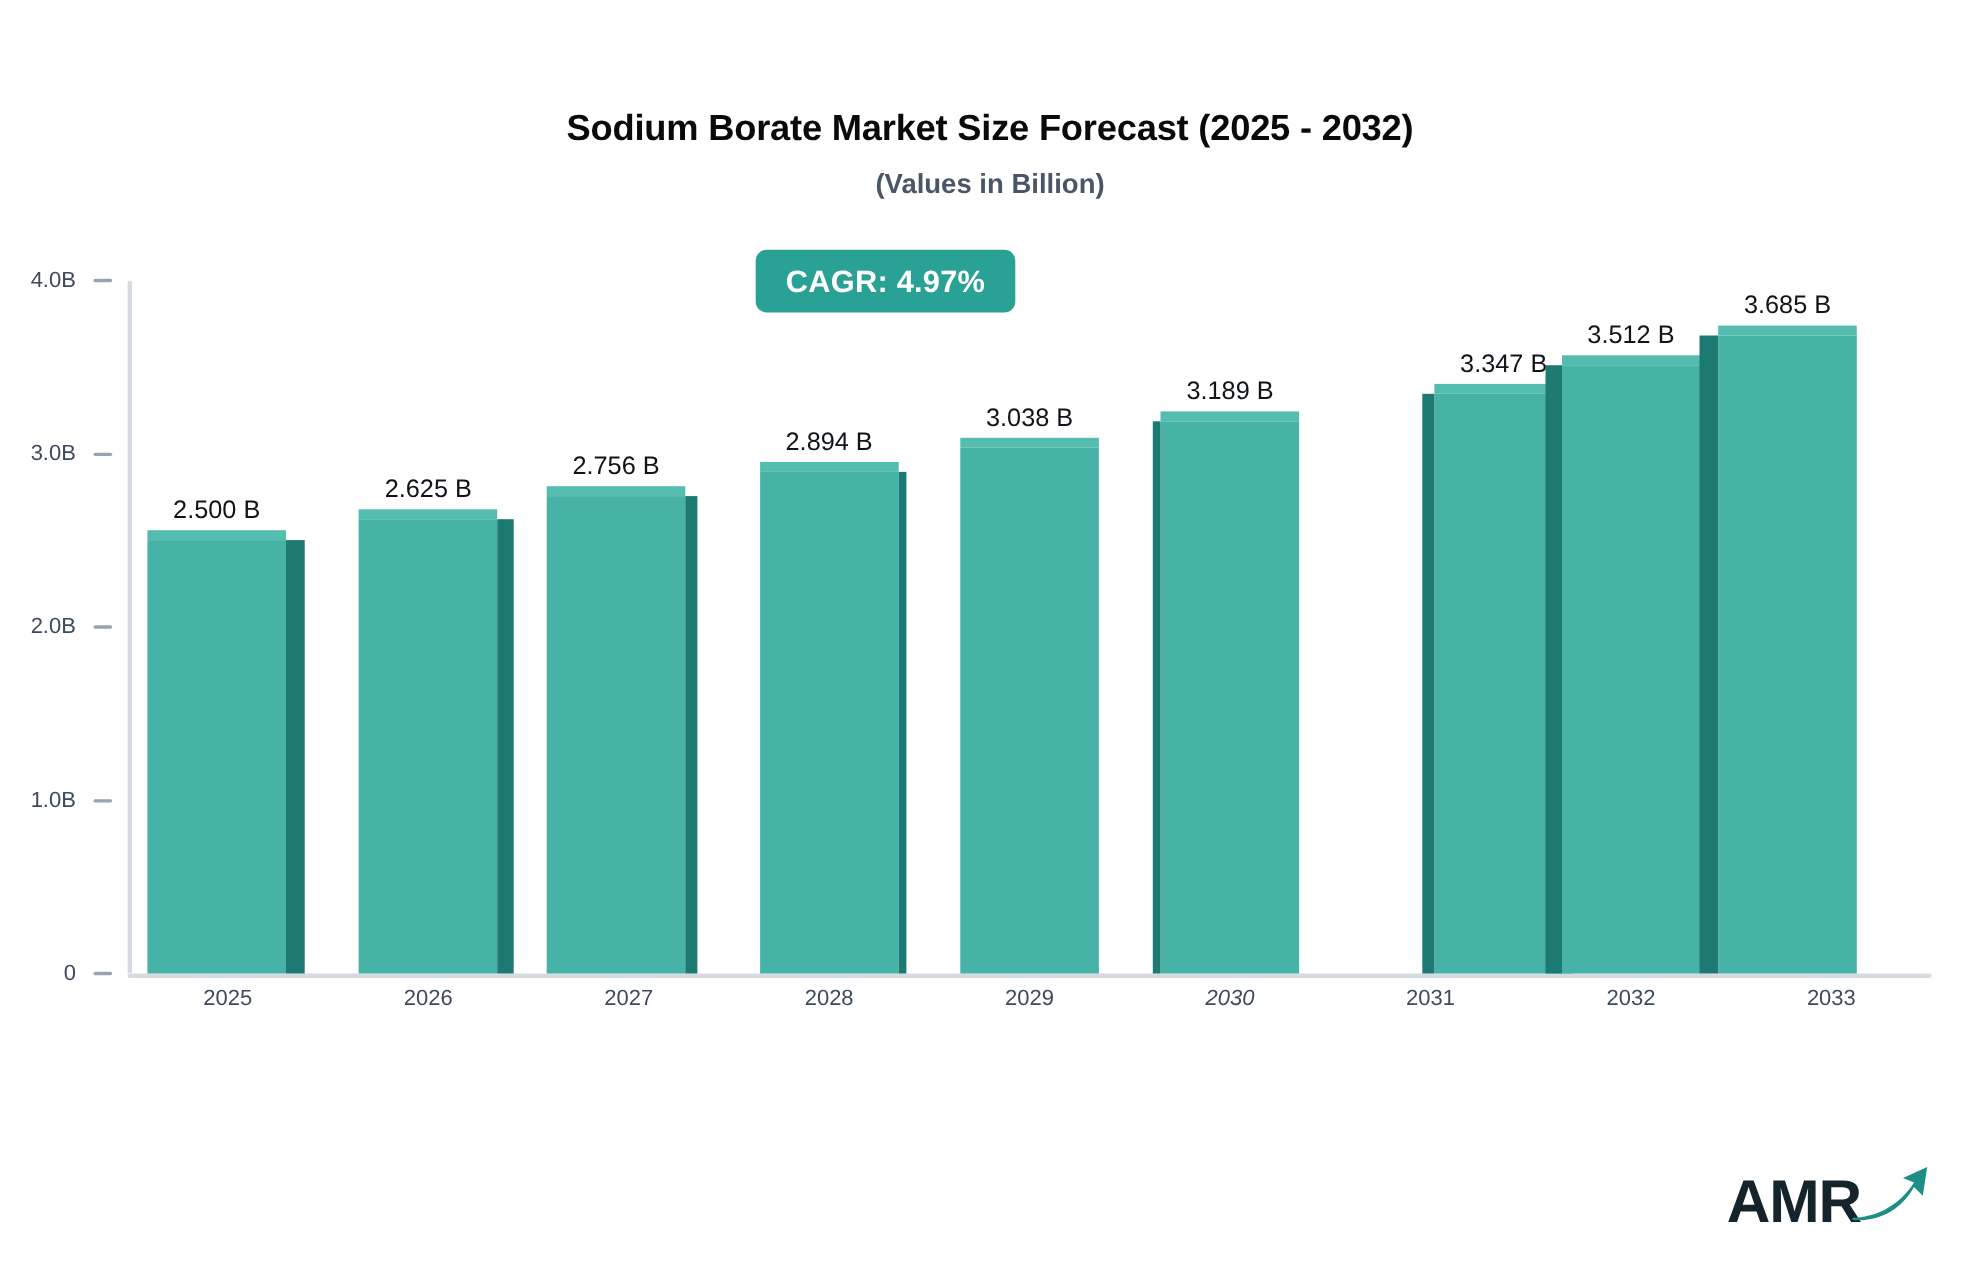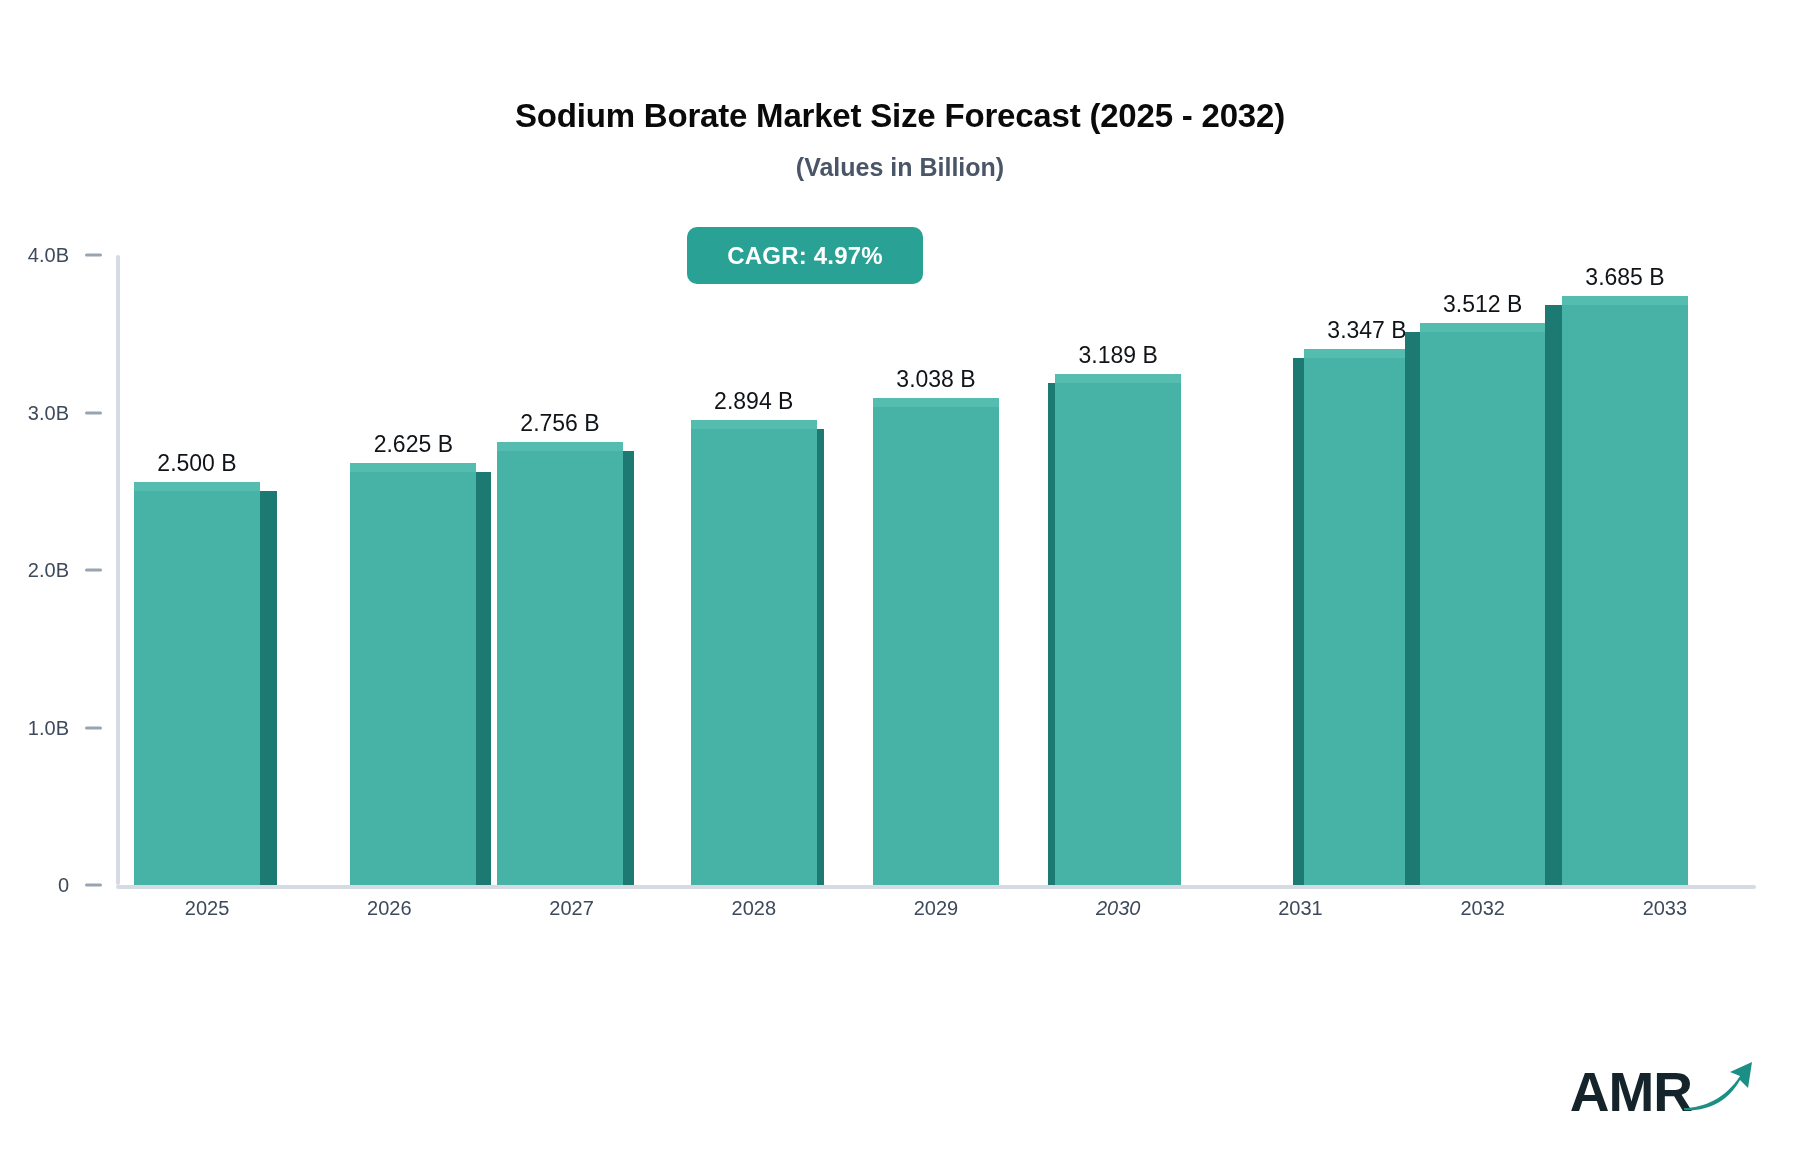--- a/index.html
+++ b/index.html
@@ -48,21 +48,21 @@
     left: 687px;
     top: 227px;
     width: 236px;
     height: 57px;
     background: #2aa195;
     border-radius: 10px;
     display: flex;
     align-items: center;
     justify-content: center;
     color: #ffffff;
-    font-size: 24px;
+    font-size: 28px;
     font-weight: bold;
     letter-spacing: 0.2px;
   }
 
   
   .plot {
     position: absolute;
     left: 116px;
     top: 255px;
     width: 1640px;
@@ -233,21 +233,21 @@
       </div>
     <div class="bars" id="bars">
         <div class="bar-slot" style="left: 18px; width: 126px; height: 395px;">
           <div class="bar-3d" style="height: 393.75px;">
             <div class="bar-face"></div>
             <div class="bar-side right" style="width: 17px;"></div>
             <div class="bar-top"></div>
             <div class="bar-value">2.500 B</div>
           </div>
         </div>
-        <div class="bar-slot" style="left: 210.333px; width: 126px; height: 413.438px; margin-left: 24px;">
+        <div class="bar-slot" style="left: 210.333px; width: 126px; height: 413.438px;">
           <div class="bar-3d" style="height: 413.438px;">
             <div class="bar-face"></div>
             <div class="bar-side right" style="width: 14.8px;"></div>
             <div class="bar-top"></div>
             <div class="bar-value">2.625 B</div>
           </div>
         </div>
         <div class="bar-slot" style="left: 381px; width: 126px; height: 434.07px;">
           <div class="bar-3d" style="height: 434.07px;">
             <div class="bar-face"></div>

